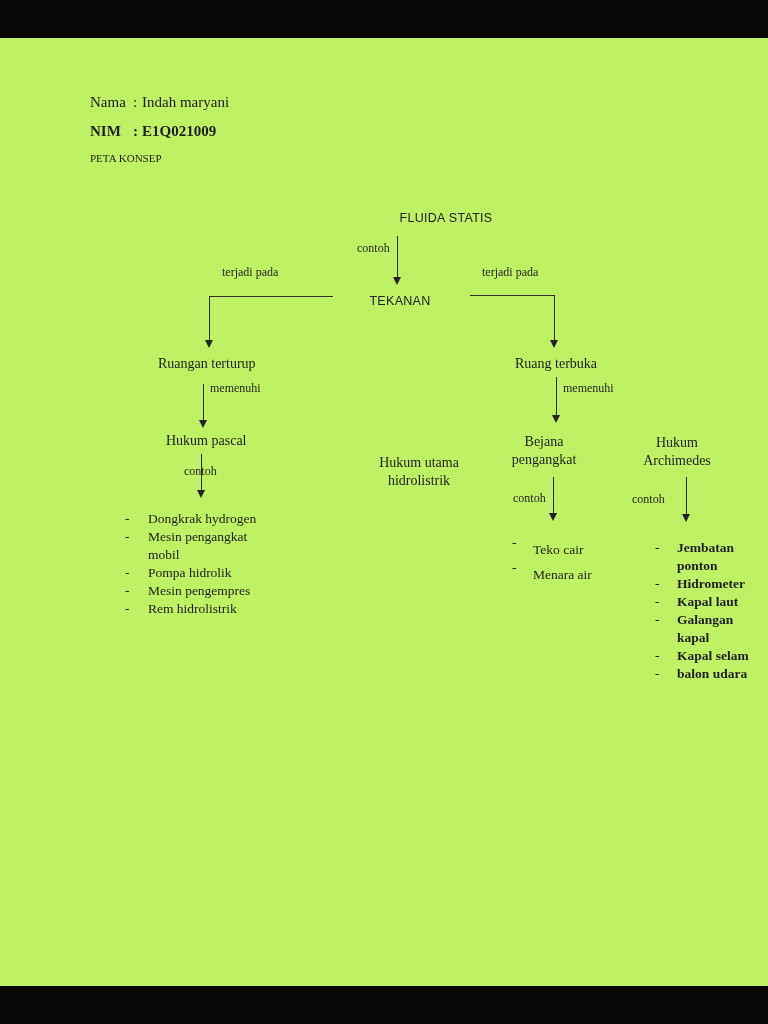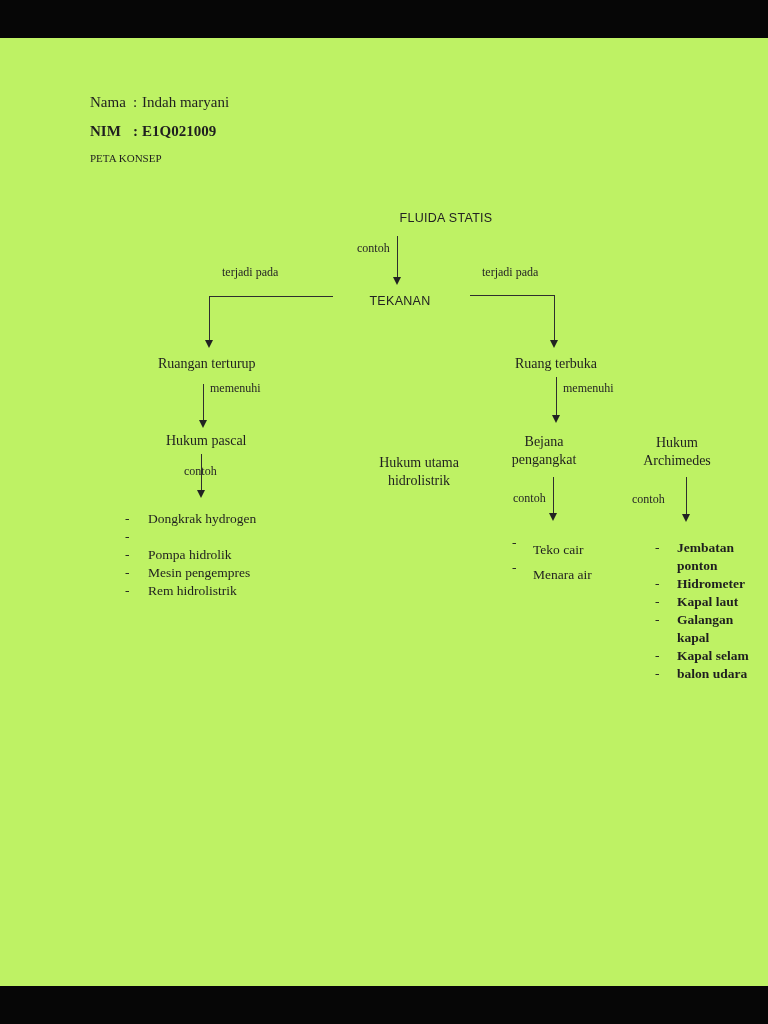--- a/index.html
+++ b/index.html
@@ -77,20 +77,21 @@
   <div class="vline" style="left:201px;top:454px;height:36px;"></div>
   <div class="ahead" style="left:197px;top:490px;"></div>
 
   <div class="list list-pascal" style="left:125px;top:510px;">
     <div class="li">
       <span class="dash">-</span>
       <span class="txt">Dongkrak hydrogen</span>
     </div>
     <div class="li">
       <span class="dash">-</span>
+      <span class="txt">Mesin pengangkat mobil</span>
     </div>
     <div class="li">
       <span class="dash">-</span>
       <span class="txt">Pompa hidrolik</span>
     </div>
     <div class="li">
       <span class="dash">-</span>
       <span class="txt">Mesin pengempres</span>
     </div>
     <div class="li">

